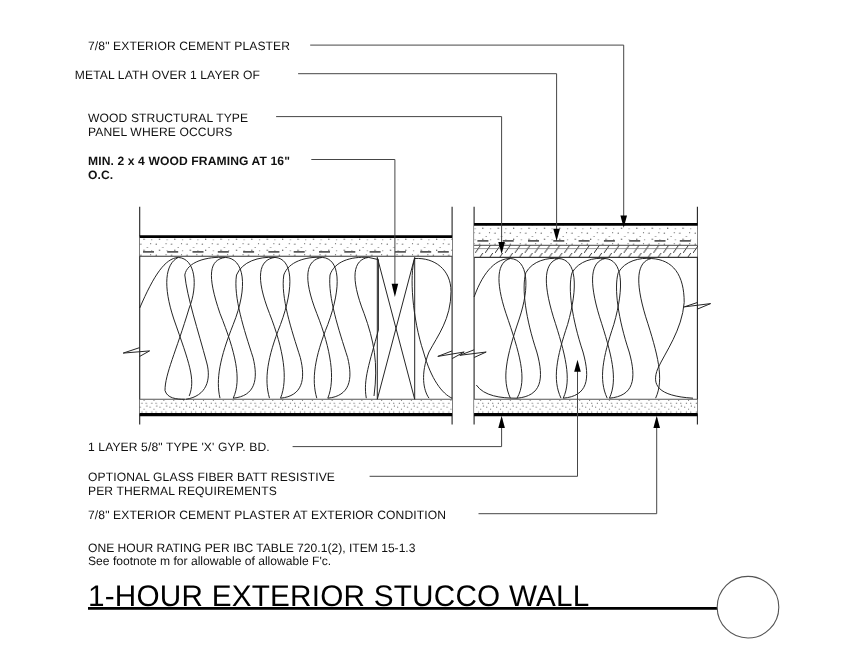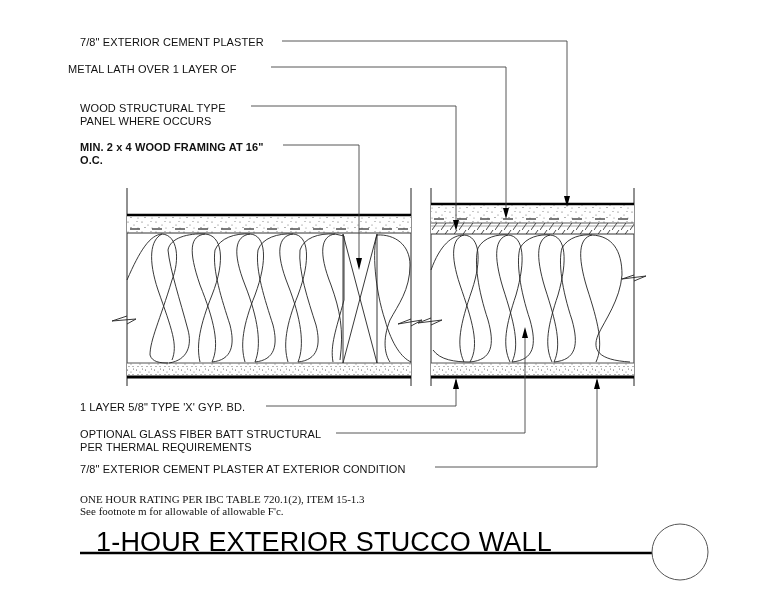--- a/index.html
+++ b/index.html
@@ -1,21 +1,21 @@
 <!DOCTYPE html>
 <html><head>
   <meta charset="utf-8">
   <style>
     html, body { margin: 0; padding: 0; background: #ffffff; }
     body { width: 779px; height: 606px; position: relative; overflow: hidden;
            font-family: "Liberation Sans", sans-serif; color: #000; }
     .label { position: absolute; font-size: 11px; line-height: 13px; letter-spacing: 0.1px;
              white-space: nowrap; color: #111; }
-    .note { position: absolute; font-size: 11px; line-height: 12px; white-space: nowrap; color: #111; font-family: Liberation Serif, serif; }
-    .title { position: absolute; left: 96px; top: 527px; font-size: 27px; line-height: 30px;
+    .note { position: absolute; font-size: 11px; line-height: 12px; white-space: nowrap; color: #111; }
+    .title { position: absolute; left: 80px; top: 527px; font-size: 27px; line-height: 30px;
              letter-spacing: 0.2px; white-space: nowrap; color: #000; }
     svg.drawing { position: absolute; left: 0; top: 0; }
   </style>
 </head>
 <body>
 
 <div class="label" style="left:80px; top:36px;">
   <span>7/8" EXTERIOR CEMENT PLASTER</span>
 </div>
 <div class="label" style="left:68px; top:63px;">
@@ -27,21 +27,21 @@
 </div>
 <div class="label" style="left:80px; top:141px;font-weight:bold;">
   <div>MIN.  2 x 4 WOOD FRAMING AT 16"</div>
   <div>O.C.</div>
 </div>
 
 <div class="label" style="left:80px; top:401px;">
   <span>1 LAYER 5/8" TYPE 'X' GYP. BD.</span>
 </div>
 <div class="label" style="left:80px; top:428px;">
-  <div>OPTIONAL GLASS FIBER BATT STRUCTURAL</div>
+  <div>OPTIONAL GLASS FIBER BATT RESISTIVE</div>
   <div>PER THERMAL REQUIREMENTS</div>
 </div>
 <div class="label" style="left:80px; top:463px;">
   <span>7/8" EXTERIOR CEMENT PLASTER AT EXTERIOR CONDITION</span>
 </div>
 
 <div class="note" style="left:80px; top:493px;">
   <div>ONE HOUR RATING PER IBC TABLE 720.1(2), ITEM 15-1.3</div>
   <div>See footnote m for allowable of allowable F'c.</div>
 </div>

